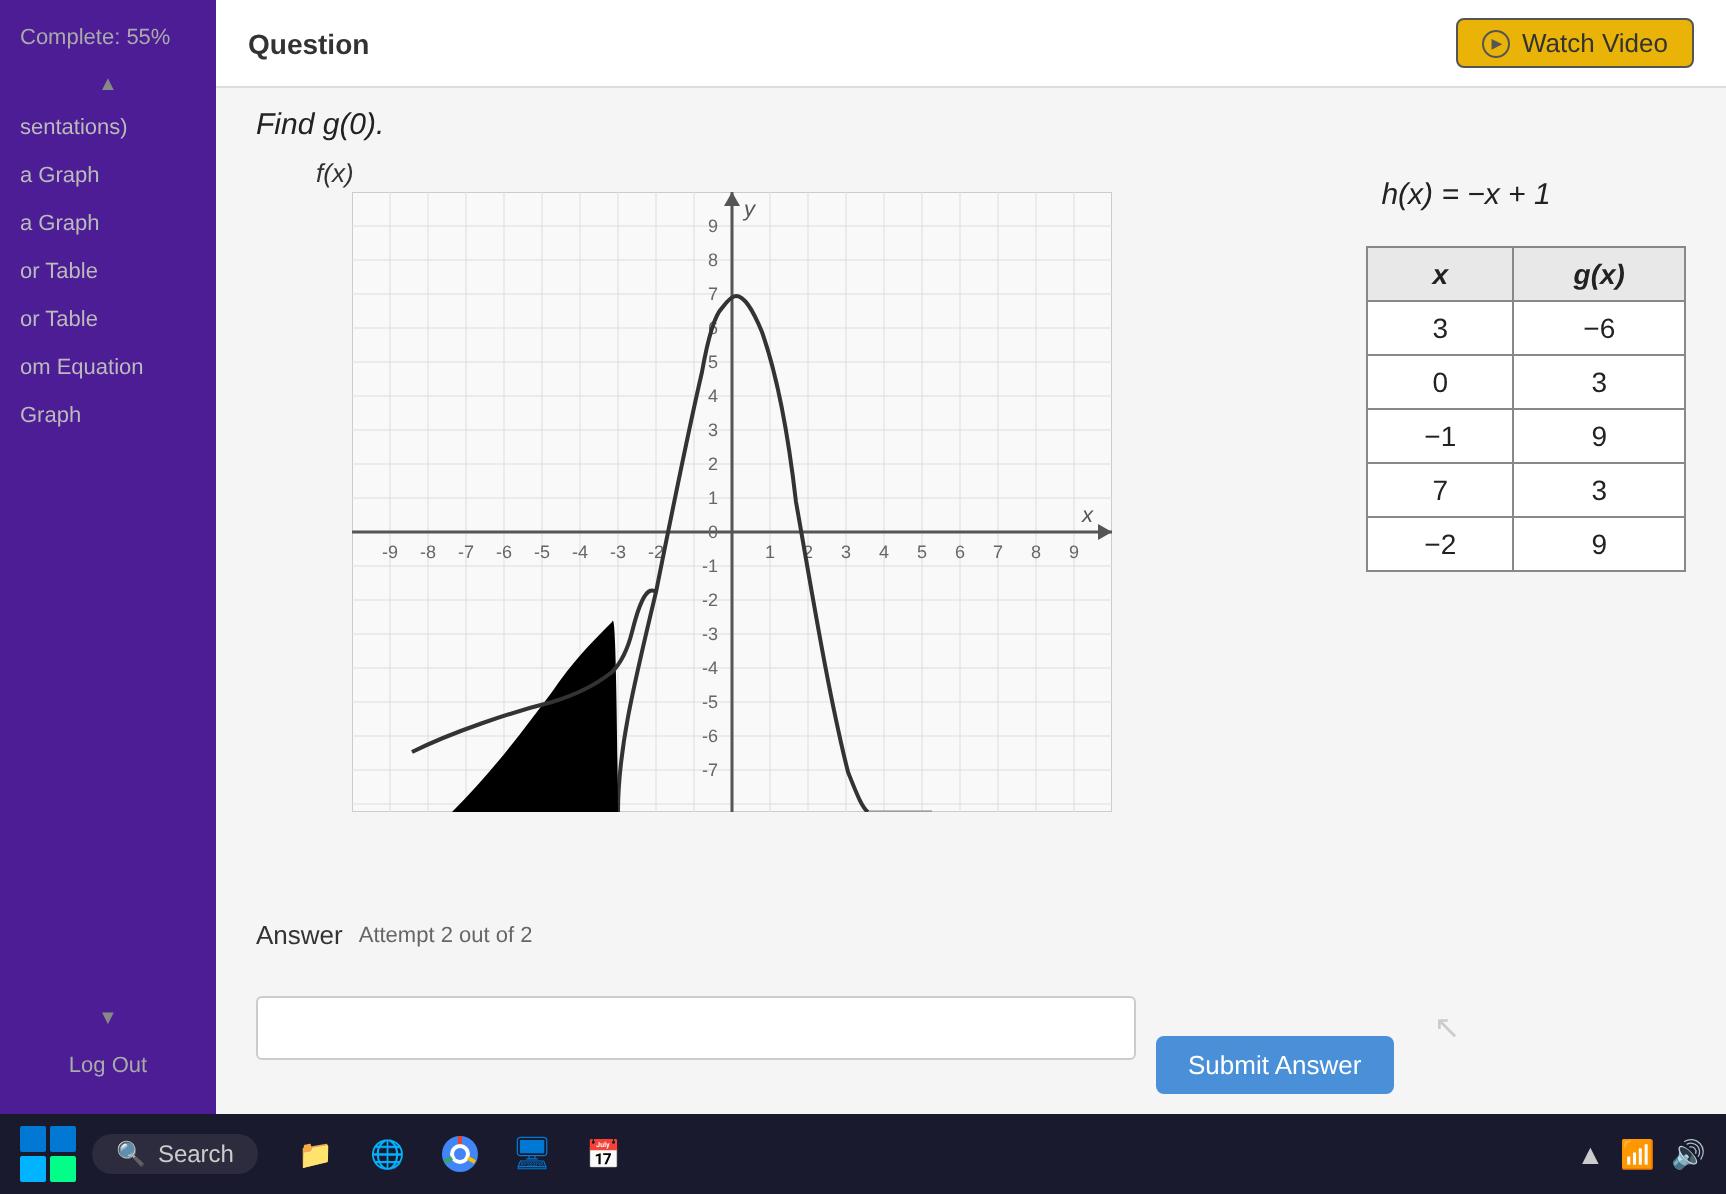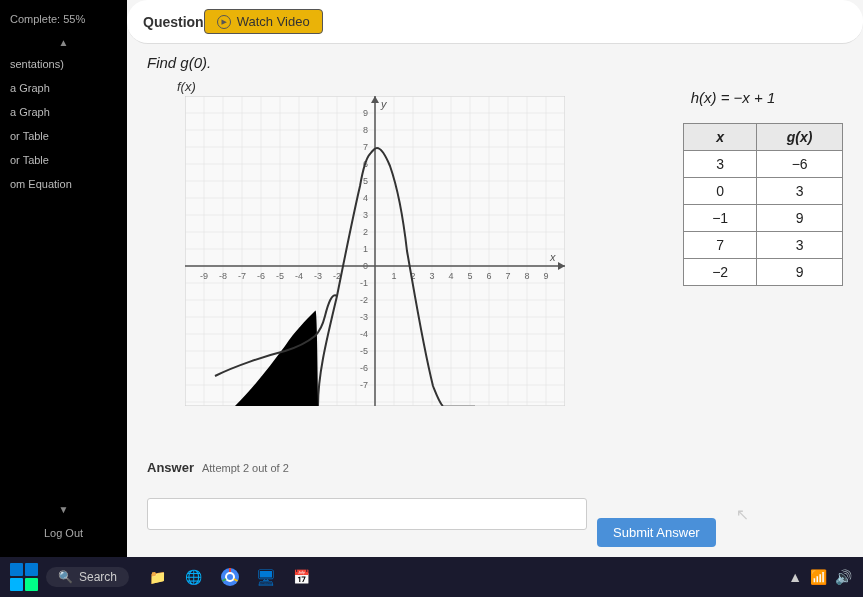--- a/index.html
+++ b/index.html
@@ -16,22 +16,22 @@
     
     .main-container {
       display: flex;
       flex: 1;
       background: #f0f0f0;
       overflow: hidden;
     }
 
     
     .sidebar {
-      width: 127px;
-      background: #000000;
+      width: 108px;
+      background: #4c1d95;
       color: #ccc;
       display: flex;
       flex-direction: column;
       font-size: 11px;
       padding-top: 5px;
       flex-shrink: 0;
     }
     .sidebar-complete {
       color: #aaa;
       padding: 8px 10px;
@@ -76,22 +76,22 @@
       overflow: hidden;
     }
 
     
     .topbar {
       background: #ffffff;
       border-bottom: 1px solid #ddd;
       padding: 6px 16px;
       display: flex;
       align-items: center;
+      justify-content: space-between;
       min-height: 44px;
-      border-radius: 21px;
     }
     .topbar-title {
       font-weight: bold;
       font-size: 14px;
       color: #333;
     }
     .topbar-right {
       display: flex;
       align-items: center;
       gap: 8px;
@@ -209,21 +209,21 @@
       display: flex;
       flex-direction: column;
       gap: 6px;
     }
     .answer-label-row {
       display: flex;
       align-items: center;
       gap: 8px;
     }
     .answer-label {
-      font-weight: bold;
+      font-weight: normal;
       font-size: 13px;
       color: #333;
     }
     .attempt-text {
       font-size: 11px;
       color: #666;
     }
     .answer-input-row {
       display: flex;
       align-items: center;
@@ -329,20 +329,21 @@
   <div class="sidebar">
     <div class="sidebar-complete">Complete: 55%</div>
     <div class="sidebar-arrow">▲</div>
     <div class="sidebar-scroll">
       <div class="sidebar-item">sentations)</div>
       <div class="sidebar-item">a Graph</div>
       <div class="sidebar-item">a Graph</div>
       <div class="sidebar-item">or Table</div>
       <div class="sidebar-item">or Table</div>
       <div class="sidebar-item">om Equation</div>
+      <div class="sidebar-item">Graph</div>
     </div>
     <div class="sidebar-arrow">▼</div>
     <div class="sidebar-logout">Log Out</div>
   </div>
 
   <div class="content">
 
     <div class="topbar">
       <span class="topbar-title">Question</span>
       <div class="topbar-right">

